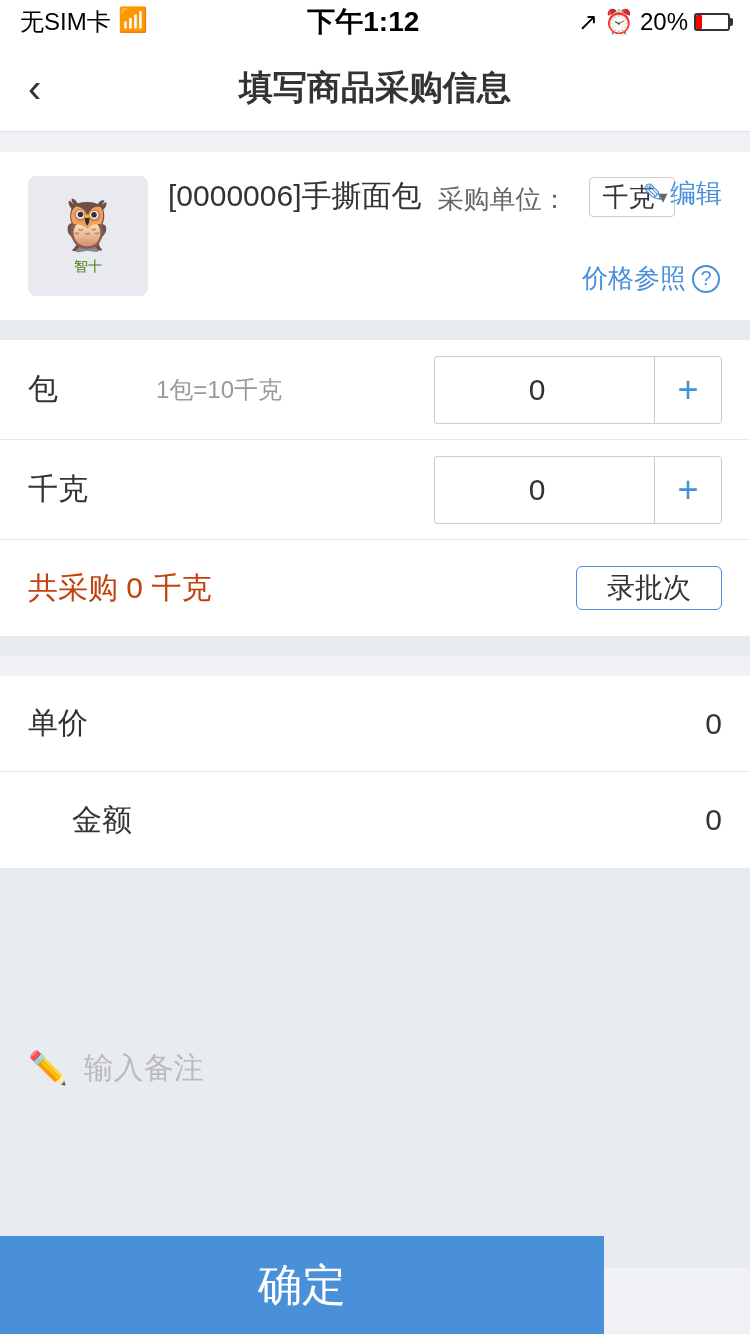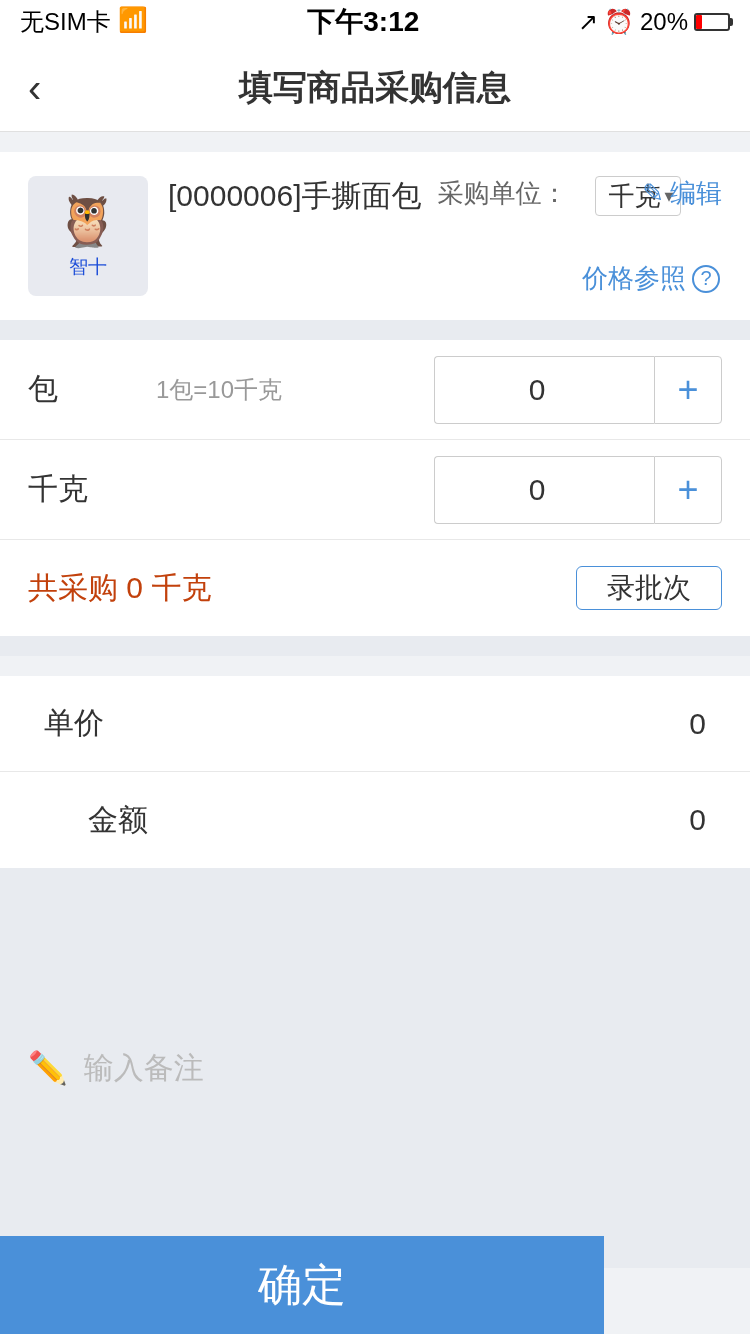--- a/index.html
+++ b/index.html
@@ -83,39 +83,39 @@
       flex-direction: column;
       align-items: center;
       justify-content: center;
       flex-shrink: 0;
     }
     .product-thumb-icon {
       font-size: 50px;
       color: #8090a0;
     }
     .product-thumb-label {
-      font-size: 19px;
-      color: #1d4ed8;
+      font-size: 14px;
+      color: #4d7c0f;
       margin-top: 4px;
     }
     .product-info {
       flex: 1;
       display: flex;
       flex-direction: row;
       gap: 16px;
     }
     .product-name {
       font-size: 30px;
       font-weight: 500;
       color: #333;
     }
     .product-unit-row {
       display: flex;
-      align-items: flex-start;
-      gap: 28px;
+      align-items: flex-end;
+      gap: 22px;
     }
     .unit-label { font-size: 26px; color: #666; }
     .unit-select {
       border: 1px solid #ccc;
       border-radius: 4px;
       padding: 4px 20px 4px 12px;
       font-size: 26px;
       color: #333;
       background: #fff;
       appearance: none;
@@ -247,21 +247,21 @@
 
     
     .price-section {
       background: #fff;
       margin-top: 20px;
     }
     .price-row {
       display: flex;
       align-items: center;
       justify-content: space-between;
-      padding: 0 44px;
+      padding: 0 28px;
       height: 96px;
       border-bottom: 1px solid #e8e8e8;
     }
     .price-row:last-child { border-bottom: none; margin-left: 44px; }
     .price-label {
       font-size: 30px;
       color: #333;
     }
     .price-value {
       font-size: 30px;
@@ -304,21 +304,21 @@
     .bottom-spacer { height: 120px; }
   </style>
 </head>
 <body>
 
 <div class="status-bar">
   <div class="status-left">
     <span>无SIM卡</span>
     <span>📶</span>
   </div>
-  <div class="status-center">下午3:12</div>
+  <div class="status-center">下午1:12</div>
   <div class="status-right">
     <span>↗</span>
     <span>⏰</span>
     <span>20%</span>
     <div class="battery">
       <div class="battery-fill"></div>
     </div>
   </div>
 </div>
 

